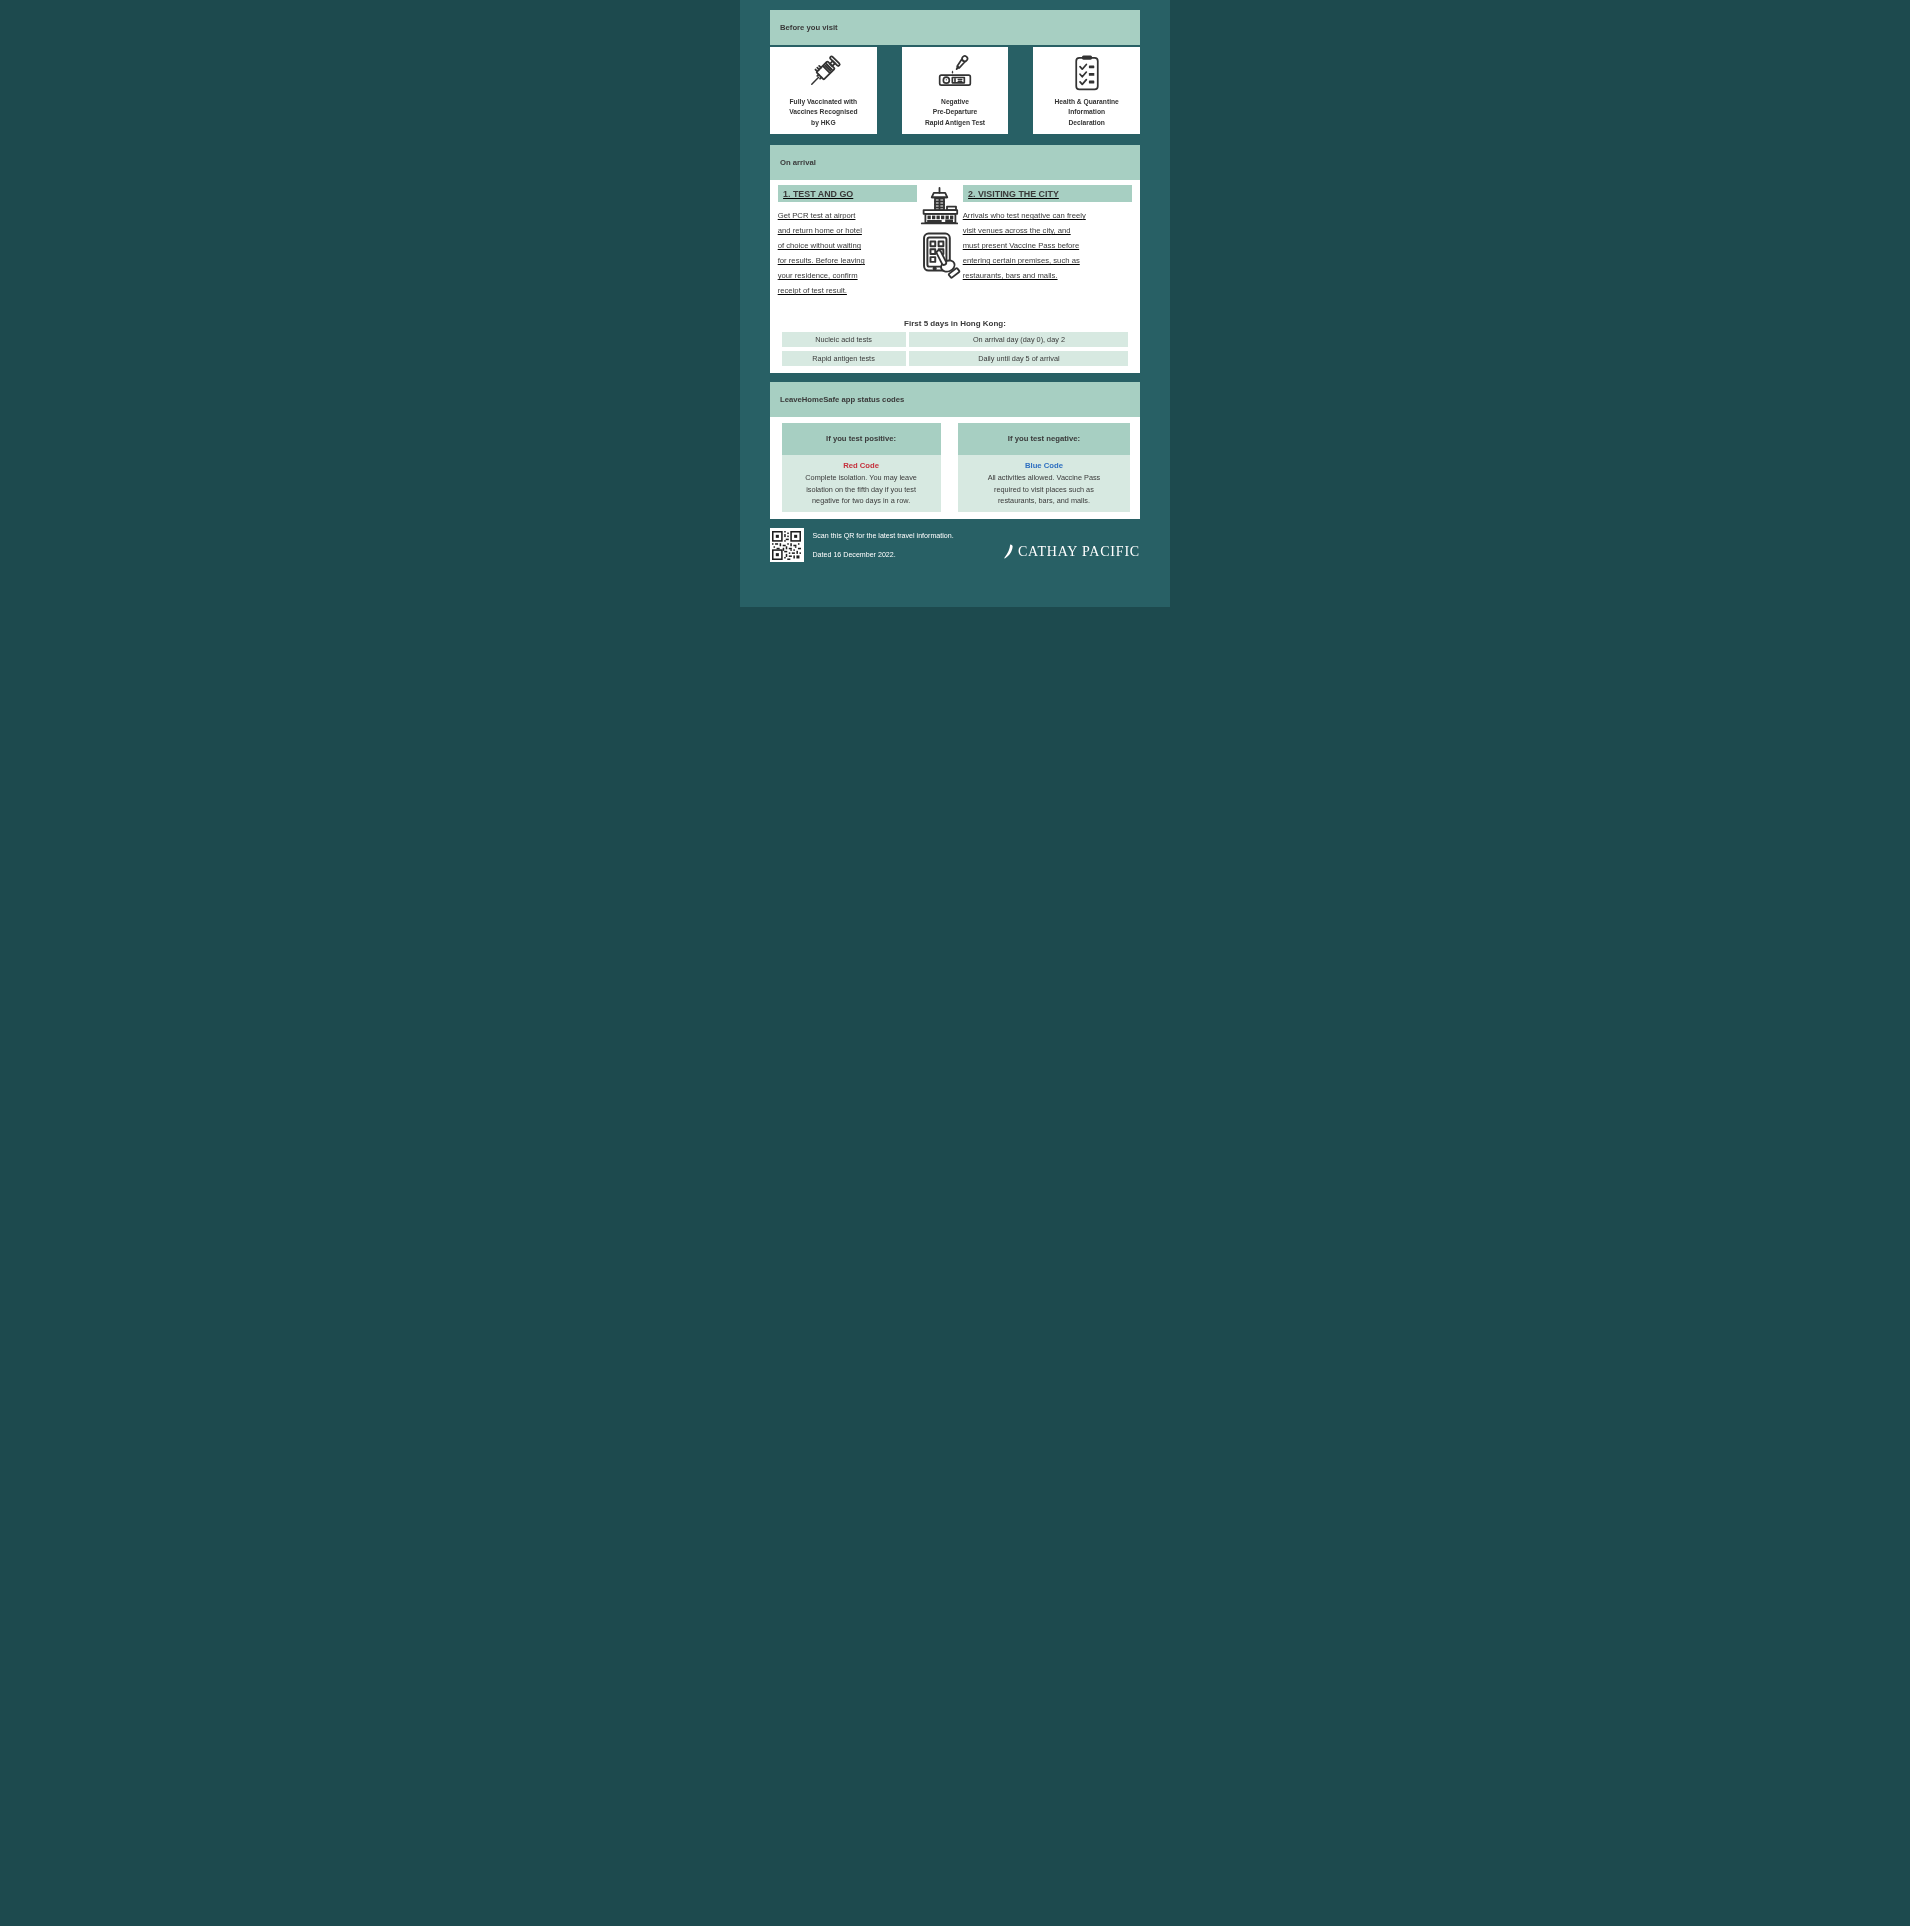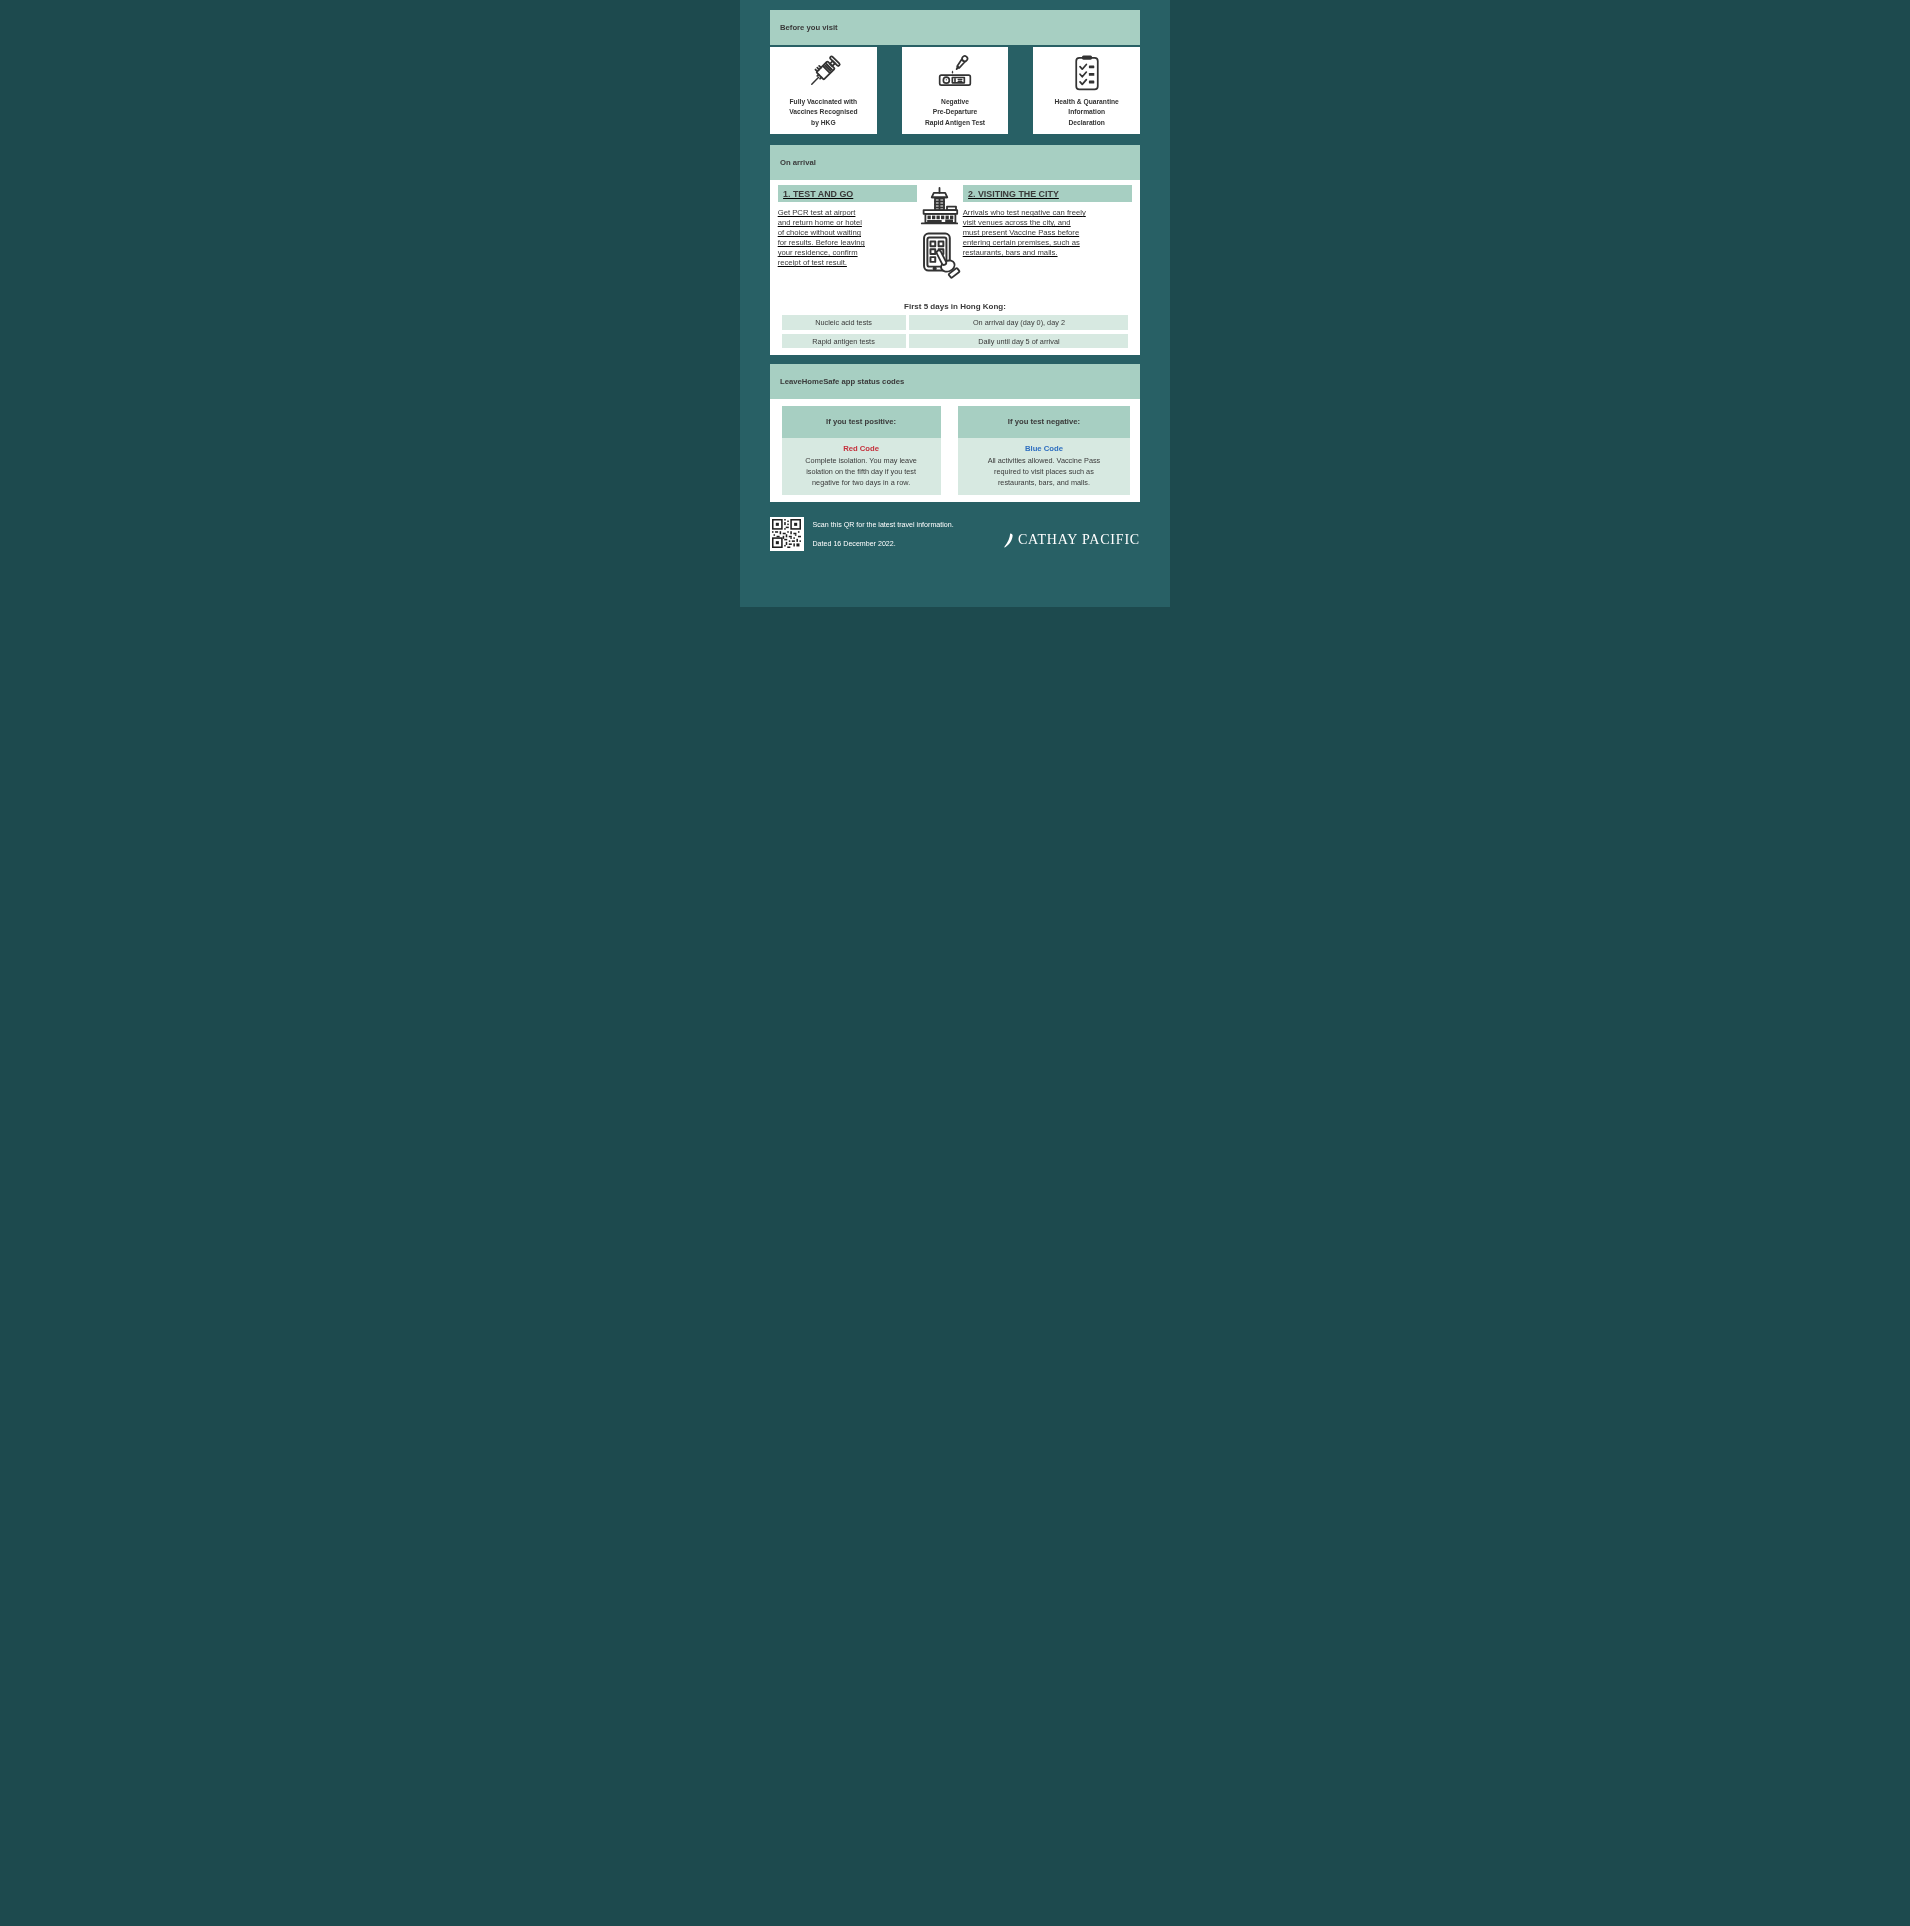--- a/index.html
+++ b/index.html
@@ -79,21 +79,21 @@
   }
   .col-heading{
     background:var(--section-green);display:flex;align-items:center;
     padding-left:5.4px;font-size:8.9px;font-weight:bold;color:var(--ink);
   }
   .col-heading.left{grid-area:hl;}
   .col-heading.right{grid-area:hr;}
   .icon-stack{grid-area:icons;display:flex;flex-direction:column;align-items:center;}
   .icon-stack .airport{margin-top:0.8px;}
   .icon-stack .phone{margin-top:4.6px;}
-  .body-text{font-size:7.7px;line-height:10px;color:var(--ink);margin-top:5.8px;}
+  .body-text{font-size:7.7px;line-height:15px;color:var(--ink);margin-top:5.8px;}
   .body-text.left{grid-area:bl;}
   .body-text.right{grid-area:br;}
   .table-title{
     text-align:center;font-size:8px;font-weight:bold;color:var(--ink);margin-top:21px;
   }
   .trow{display:flex;gap:3.9px;margin:4.2px 3.9px 0;}
   .tcell{
     background:var(--row-green);height:14.6px;display:flex;align-items:center;
     justify-content:center;font-size:7.3px;color:var(--ink);
   }
@@ -108,21 +108,21 @@
     height:32px;background:var(--section-green);display:flex;align-items:center;
     justify-content:center;font-size:7.7px;font-weight:bold;color:var(--ink);
   }
   .sbody{background:var(--row-green);padding:4.6px 3.9px 6.2px;text-align:center;}
   .code{font-size:7.7px;font-weight:bold;margin:1.5px 0 2.3px;}
   .code-red{color:var(--code-red);}
   .code-blue{color:var(--code-blue);}
   .sbody-text{font-size:7.3px;line-height:11.2px;color:var(--ink);}
 
   
-  .footer{display:flex;align-items:flex-start;padding:0 30px;margin-top:15px;}
+  .footer{display:flex;align-items:flex-start;padding:0 30px;margin-top:9px;}
   .qr-box{background:#fff;width:34px;height:34px;padding:2.3px;flex:0 0 auto;}
   .footer-texts{margin-left:8.5px;color:#fff;font-size:7.1px;}
   .footer-line1{margin-top:3.5px;}
   .footer-line2{margin-top:11.2px;}
   .brand{margin-left:auto;display:flex;align-items:center;margin-top:14.6px;}
   .brand-wing{width:12.3px;height:17px;flex:0 0 auto;}
   .brand-name{
     color:#fff;font-family:"Liberation Serif",serif;font-size:14px;
     letter-spacing:0.8px;margin-left:3.5px;white-space:nowrap;
   }

